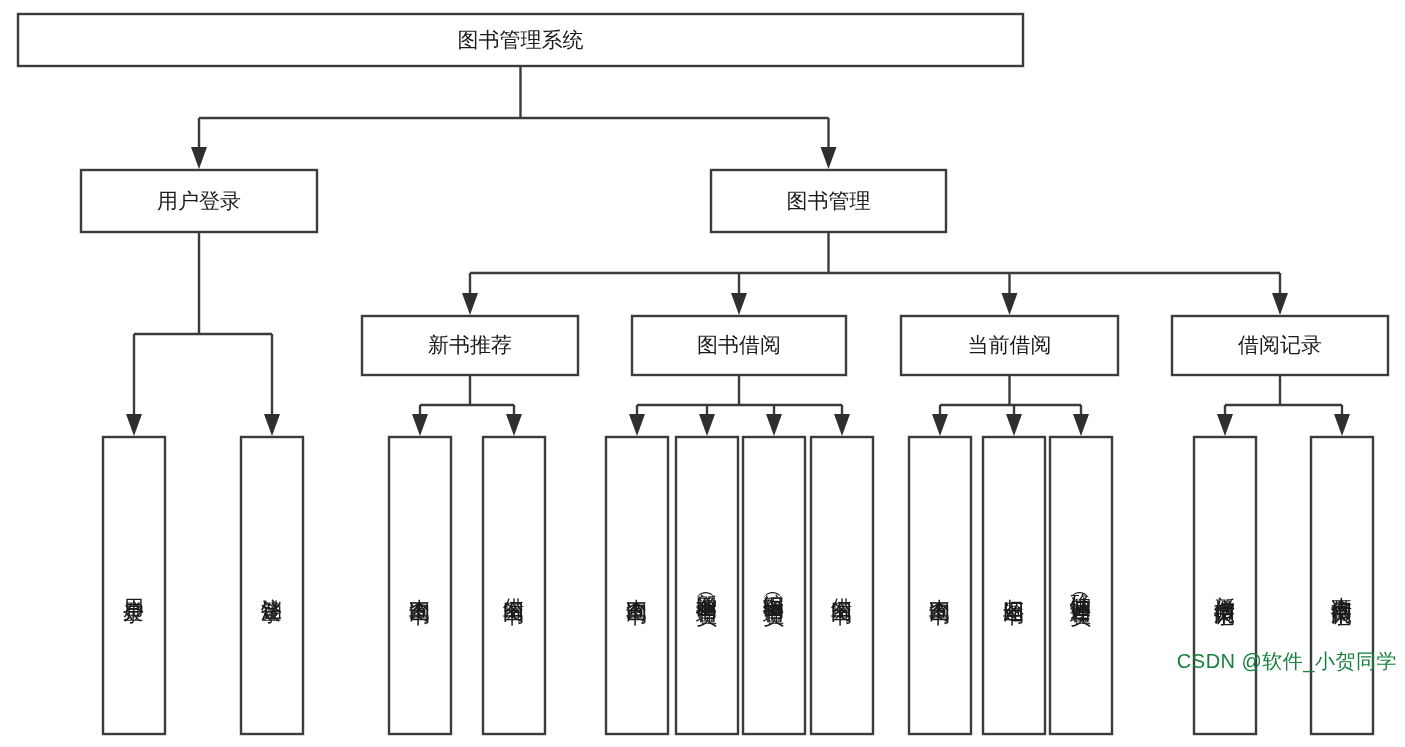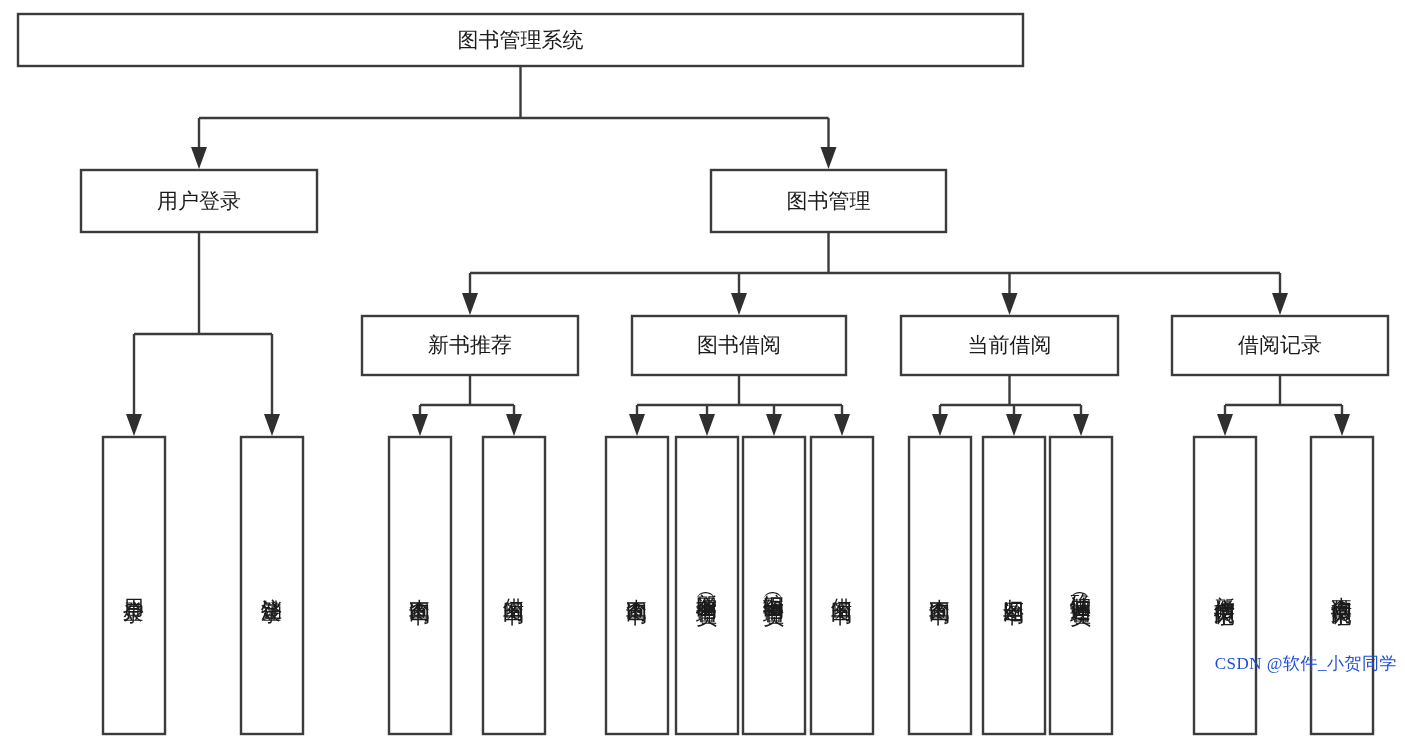--- a/index.html
+++ b/index.html
@@ -57,23 +57,23 @@
     writing-mode: vertical-rl;
     text-orientation: upright;
     letter-spacing: 2px;
     dominant-baseline: central;
     text-anchor: middle;
   }
   .watermark {
     position: absolute;
     right: 8px;
     bottom: 4px;
-    font-family: Liberation Serif, serif;
-    font-size: 17px;
-    color: #1d4ed8;
+    font-family: Liberation Sans, sans-serif;
+    font-size: 20px;
+    color: #15803d;
     white-space: nowrap;
     letter-spacing: 0.5px;
   }
 </style>
 </head>
 <body>
 
 <div id="diagram-root">
   <svg class="diagram-canvas" id="diagram-canvas" viewBox="0 0 1405 747" xmlns="http://www.w3.org/2000/svg">
     <g id="connector-layer">

